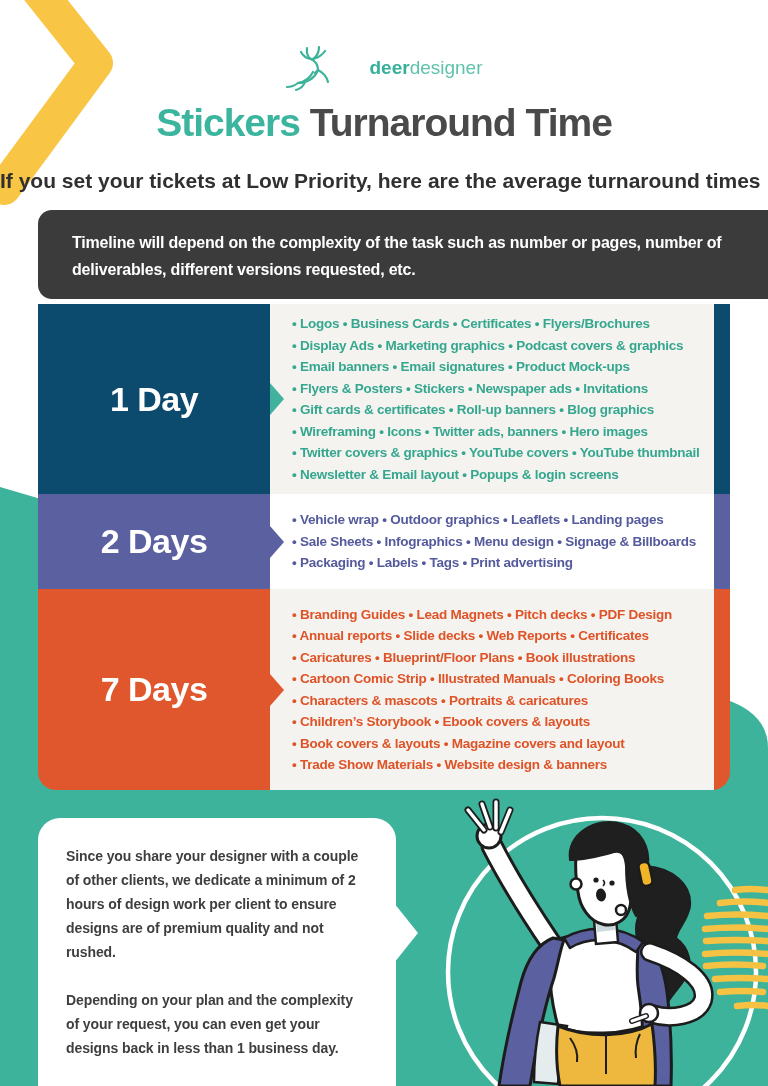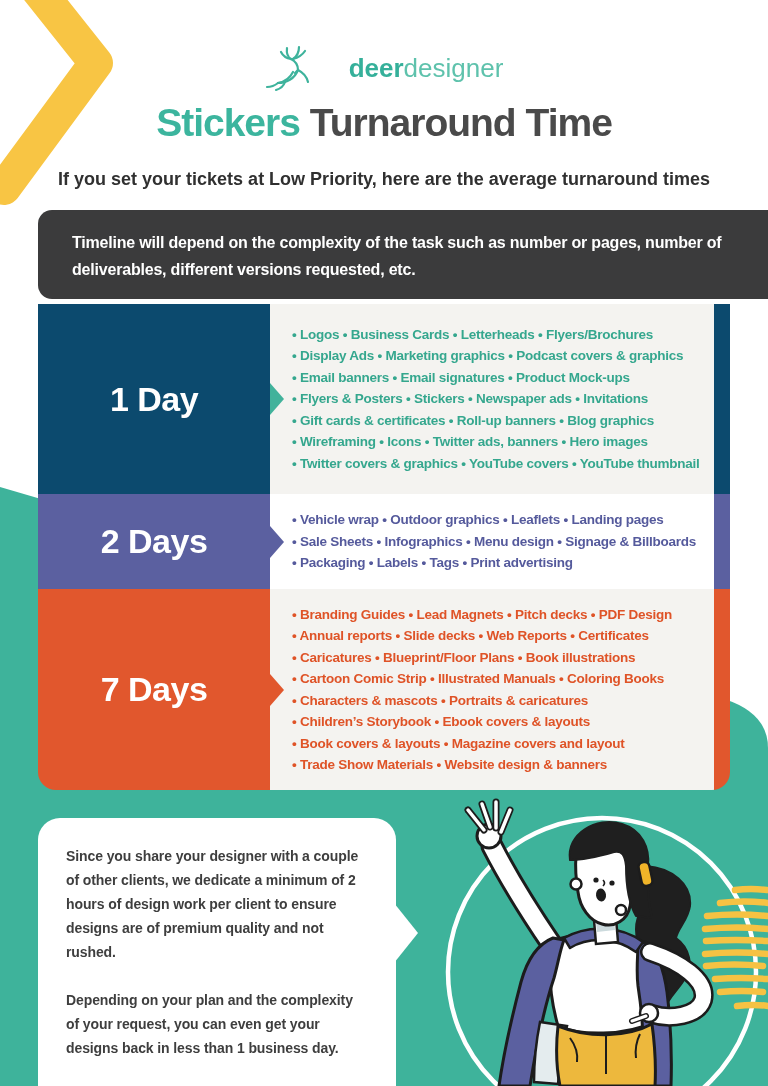--- a/index.html
+++ b/index.html
@@ -6,26 +6,26 @@
   body{width:768px;height:1086px;font-family:"Liberation Sans",sans-serif;background:#fff;}
   #page{position:relative;width:768px;height:1086px;background:#fff;overflow:hidden;}
 
   
   .bg-svg{position:absolute;left:0;top:0;z-index:0;}
   .chevron-svg{position:absolute;left:0;top:0;z-index:1;}
   .illustration-svg{position:absolute;left:400px;top:780px;z-index:1;}
 
   
   .logo-row{position:absolute;top:42px;left:0;width:100%;display:flex;justify-content:center;align-items:center;gap:8px;z-index:2;}
-  .logo-text{font-size:26px;letter-spacing:0;margin-left:24px;}
+  .logo-text{font-size:19px;letter-spacing:0;margin-left:24px;}
   .logo-bold{font-weight:700;color:#35b09a;}
   .logo-light{font-weight:400;color:#5ec2ac;}
   .page-title{position:absolute;top:101px;left:0;width:100%;text-align:center;font-size:39px;font-weight:800;letter-spacing:-1px;color:#4a4a4a;z-index:2;}
   .page-title .accent{color:#3cb59e;}
-  .subtitle{position:absolute;top:169px;left:0;width:100%;text-align:center;font-size:18px;font-weight:700;color:#303030;z-index:2;}
+  .subtitle{position:absolute;top:169px;left:0;width:100%;text-align:left;font-size:21px;font-weight:700;color:#303030;z-index:2;}
 
   
   .notice{position:absolute;left:38px;top:210px;width:760px;height:89px;box-sizing:border-box;
     background:#3b3b3c;border-radius:14px;color:#fff;font-size:16px;font-weight:600;
     line-height:27px;padding:19px 34px;letter-spacing:-0.2px;z-index:2;}
 
   
   .table{position:absolute;left:38px;top:304px;width:692px;border-radius:0 0 18px 18px;overflow:hidden;z-index:2;}
   .row{display:flex;}
   .row-label{width:232px;position:relative;display:flex;align-items:center;justify-content:center;
@@ -177,27 +177,28 @@
 
   <div class="notice"><span>Timeline will depend on the complexity of the task such as number or pages, number of deliverables, different versions requested, etc.</span></div>
 
   <div class="table">
 
     <div class="row row-1">
       <div class="row-label">
           <span>1 Day</span>
         </div>
       <div class="row-content">
-        <div class="line">• Logos • Business Cards • Letterheads • Flyers/Brochures</div>
+        <div class="line">• Logos • Business Cards • Certificates • Flyers/Brochures</div>
         <div class="line">• Display Ads • Marketing graphics • Podcast covers &amp; graphics</div>
         <div class="line">• Email banners • Email signatures • Product Mock-ups</div>
         <div class="line">• Flyers &amp; Posters • Stickers • Newspaper ads • Invitations</div>
         <div class="line">• Gift cards &amp; certificates • Roll-up banners • Blog graphics</div>
         <div class="line">• Wireframing • Icons • Twitter ads, banners • Hero images</div>
         <div class="line">• Twitter covers &amp; graphics • YouTube covers • YouTube thumbnail</div>
+        <div class="line">• Newsletter &amp; Email layout • Popups &amp; login screens</div>
       </div>
       <div class="row-strip"></div>
     </div>
 
     <div class="row row-2">
       <div class="row-label">
           <span>2 Days</span>
         </div>
       <div class="row-content">
         <div class="line">• Vehicle wrap • Outdoor graphics • Leaflets • Landing pages</div>

